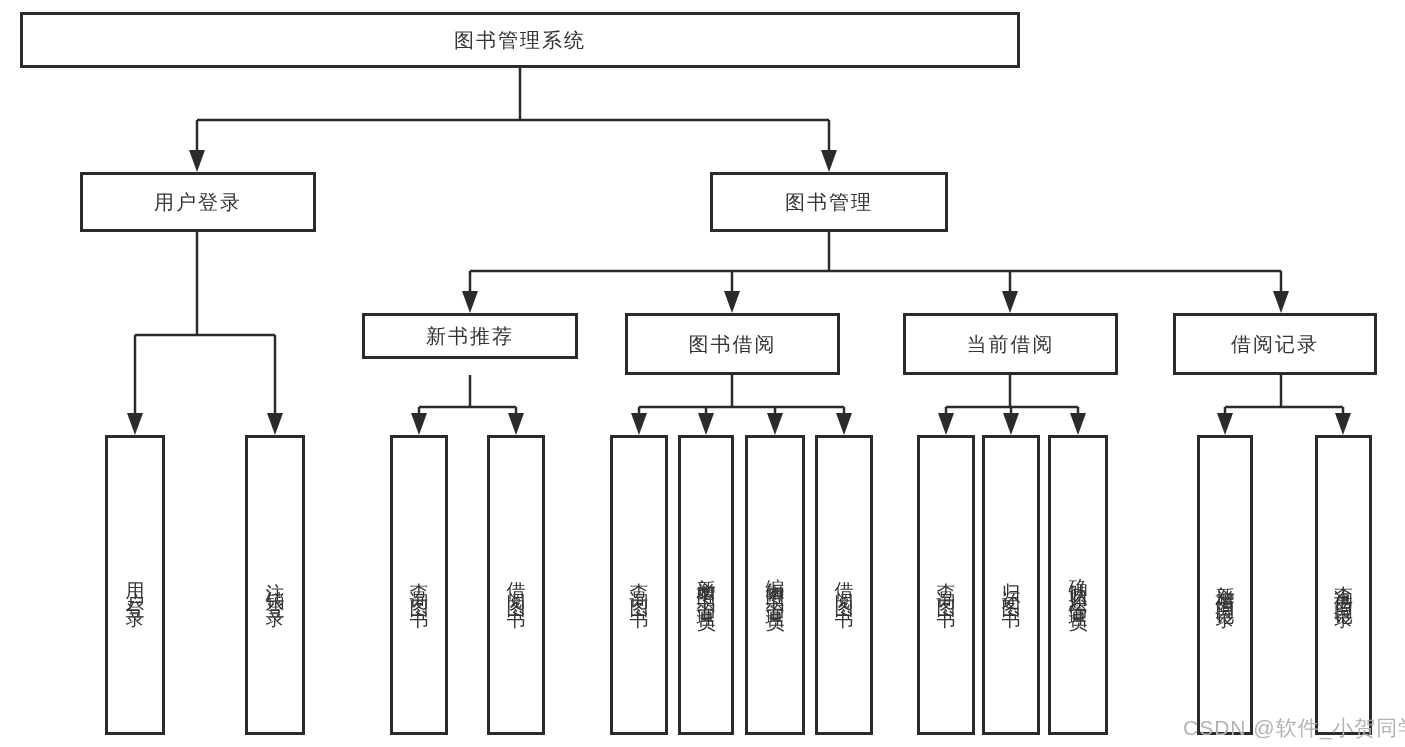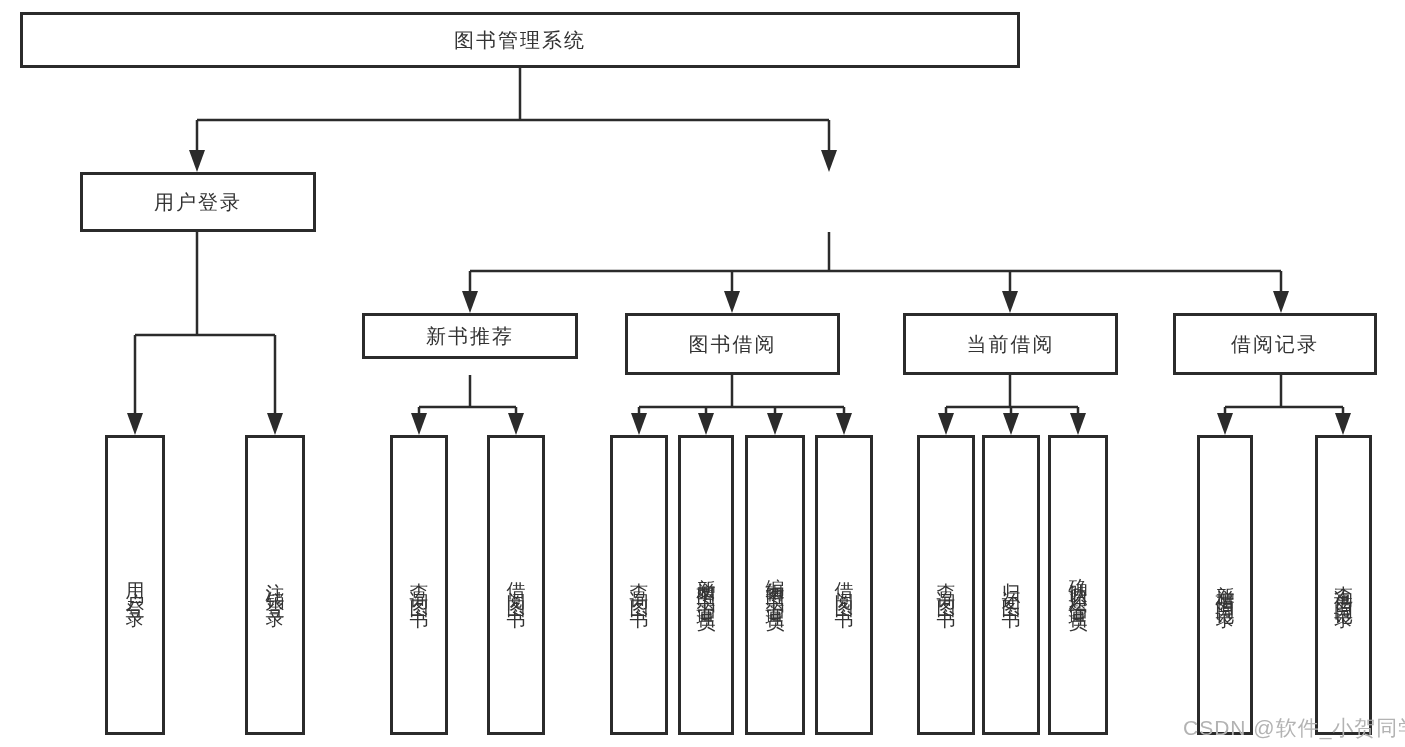--- a/index.html
+++ b/index.html
@@ -96,20 +96,23 @@
     </g>
   </svg>
 
   <div class="node lvl" style="left:20px;top:12px;width:1000px;height:56px;">
     <span>图书管理系统</span>
   </div>
 
   <div class="node lvl" style="left:80px;top:172px;width:236px;height:60px;">
     <span>用户登录</span>
   </div>
+  <div class="node lvl" style="left:710px;top:172px;width:238px;height:60px;">
+    <span>图书管理</span>
+  </div>
 
   <div class="node lvl" style="left:362px;top:313px;width:216px;height:46px;">
     <span>新书推荐</span>
   </div>
   <div class="node lvl" style="left:625px;top:313px;width:215px;height:62px;justify-content:center;">
     <span>图书借阅</span>
   </div>
   <div class="node lvl" style="left:903px;top:313px;width:215px;height:62px;">
     <span>当前借阅</span>
   </div>

